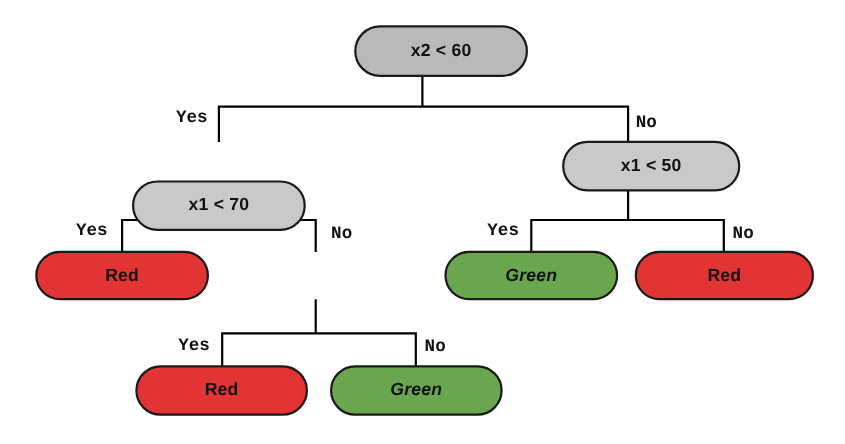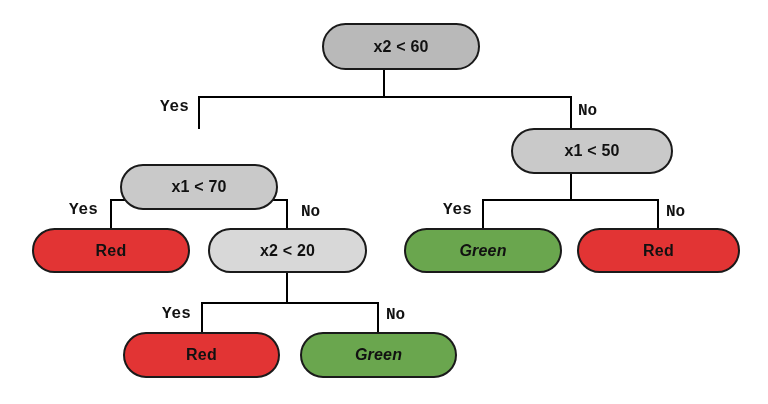--- a/index.html
+++ b/index.html
@@ -67,21 +67,20 @@
   </svg>
 
   <div class="node gray-dark" style="left:322px; top:23px; width:158px; height:47px;">x2 &lt; 60</div>
 
   <div class="node gray" style="left:120px; top:128px; width:158px; height:46px;margin-top:36px;">x1 &lt; 70</div>
 
   <div class="node gray" style="left:511px; top:128px; width:162px; height:46px;">x1 &lt; 50</div>
 
   <div class="node red" style="left:32px; top:228px; width:158px; height:45px;">Red</div>
 
-  <div class="node gray-light" style="left:208px; top:228px; width:159px; height:45px;">x2 &lt; 20</div>
 
   <div class="node green" style="left:404px; top:228px; width:158px; height:45px;">Green</div>
 
   <div class="node red" style="left:577px; top:228px; width:163px; height:45px;">Red</div>
 
   <div class="node red" style="left:123px; top:332px; width:157px; height:46px;">Red</div>
 
   <div class="node green" style="left:300px; top:332px; width:157px; height:46px;">Green</div>
 
   <span class="edge-label" style="left:160px; top:98px;">Yes</span>

